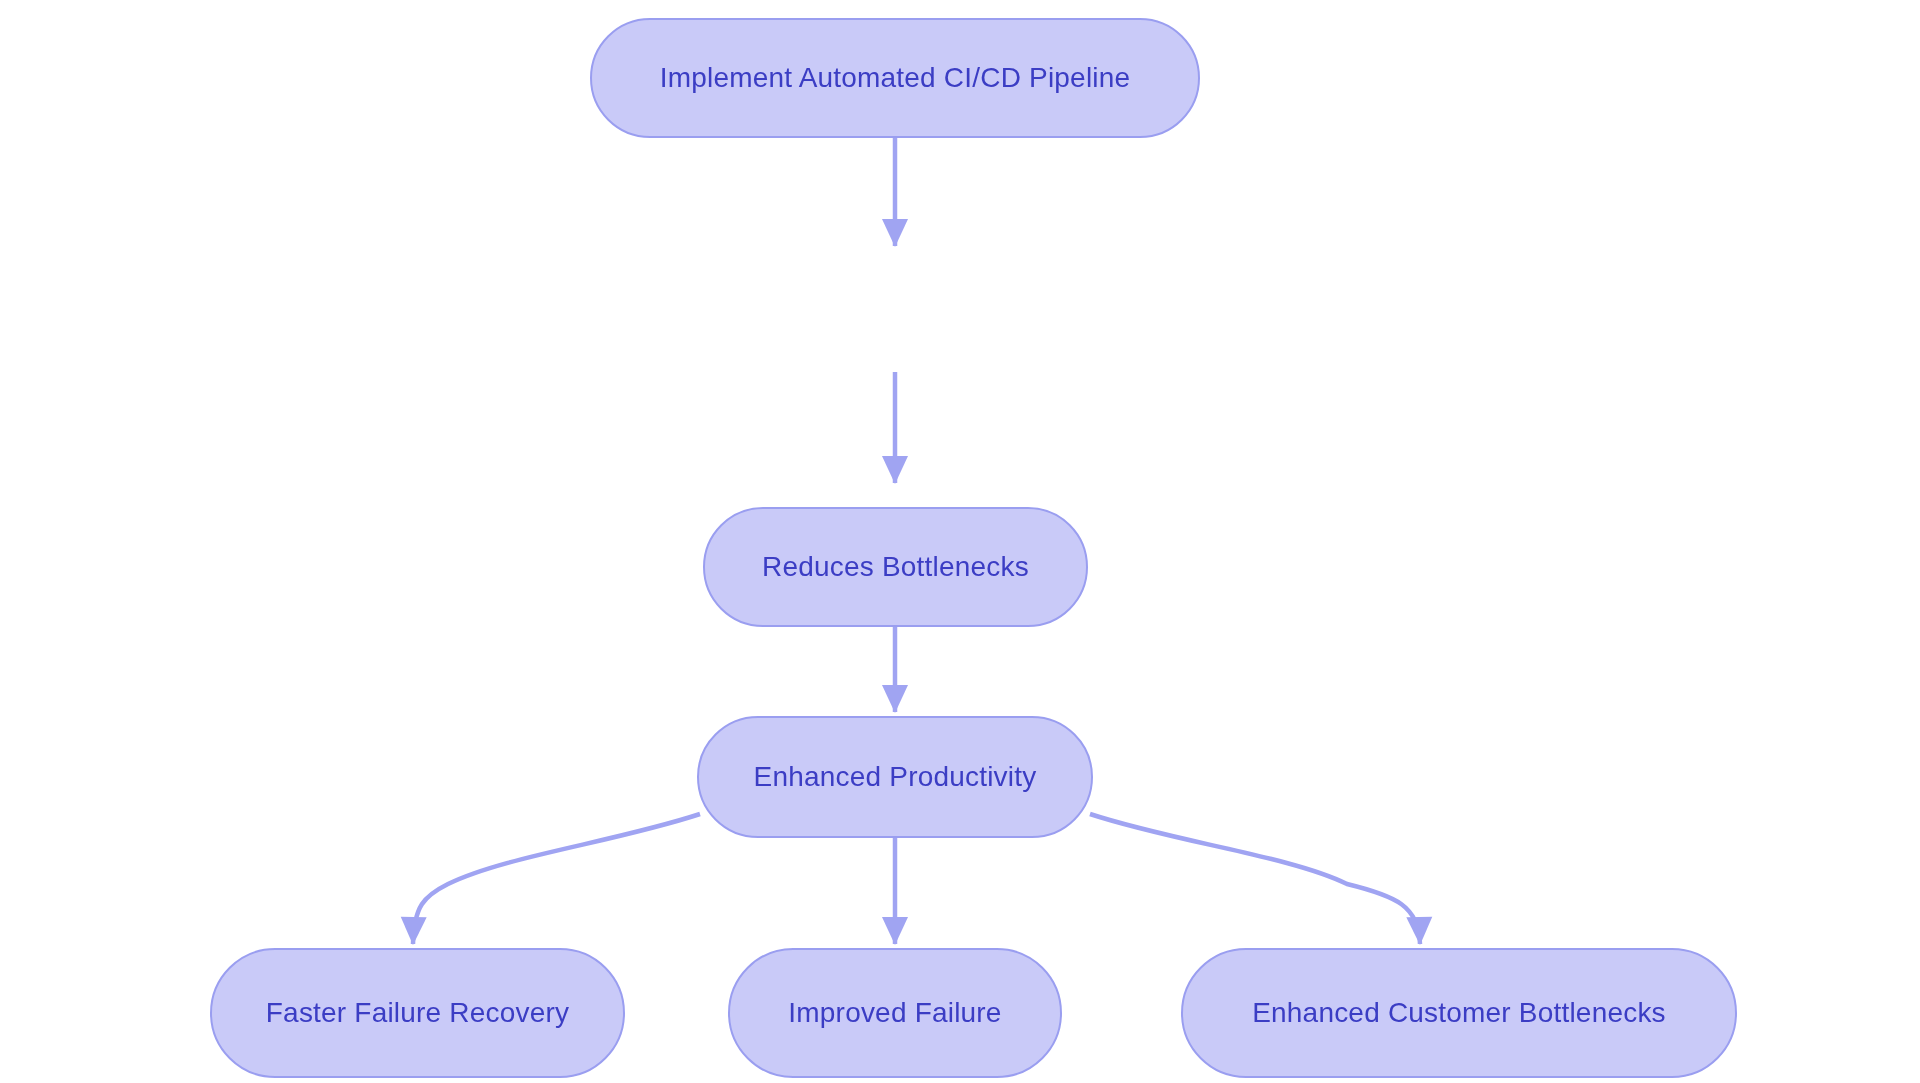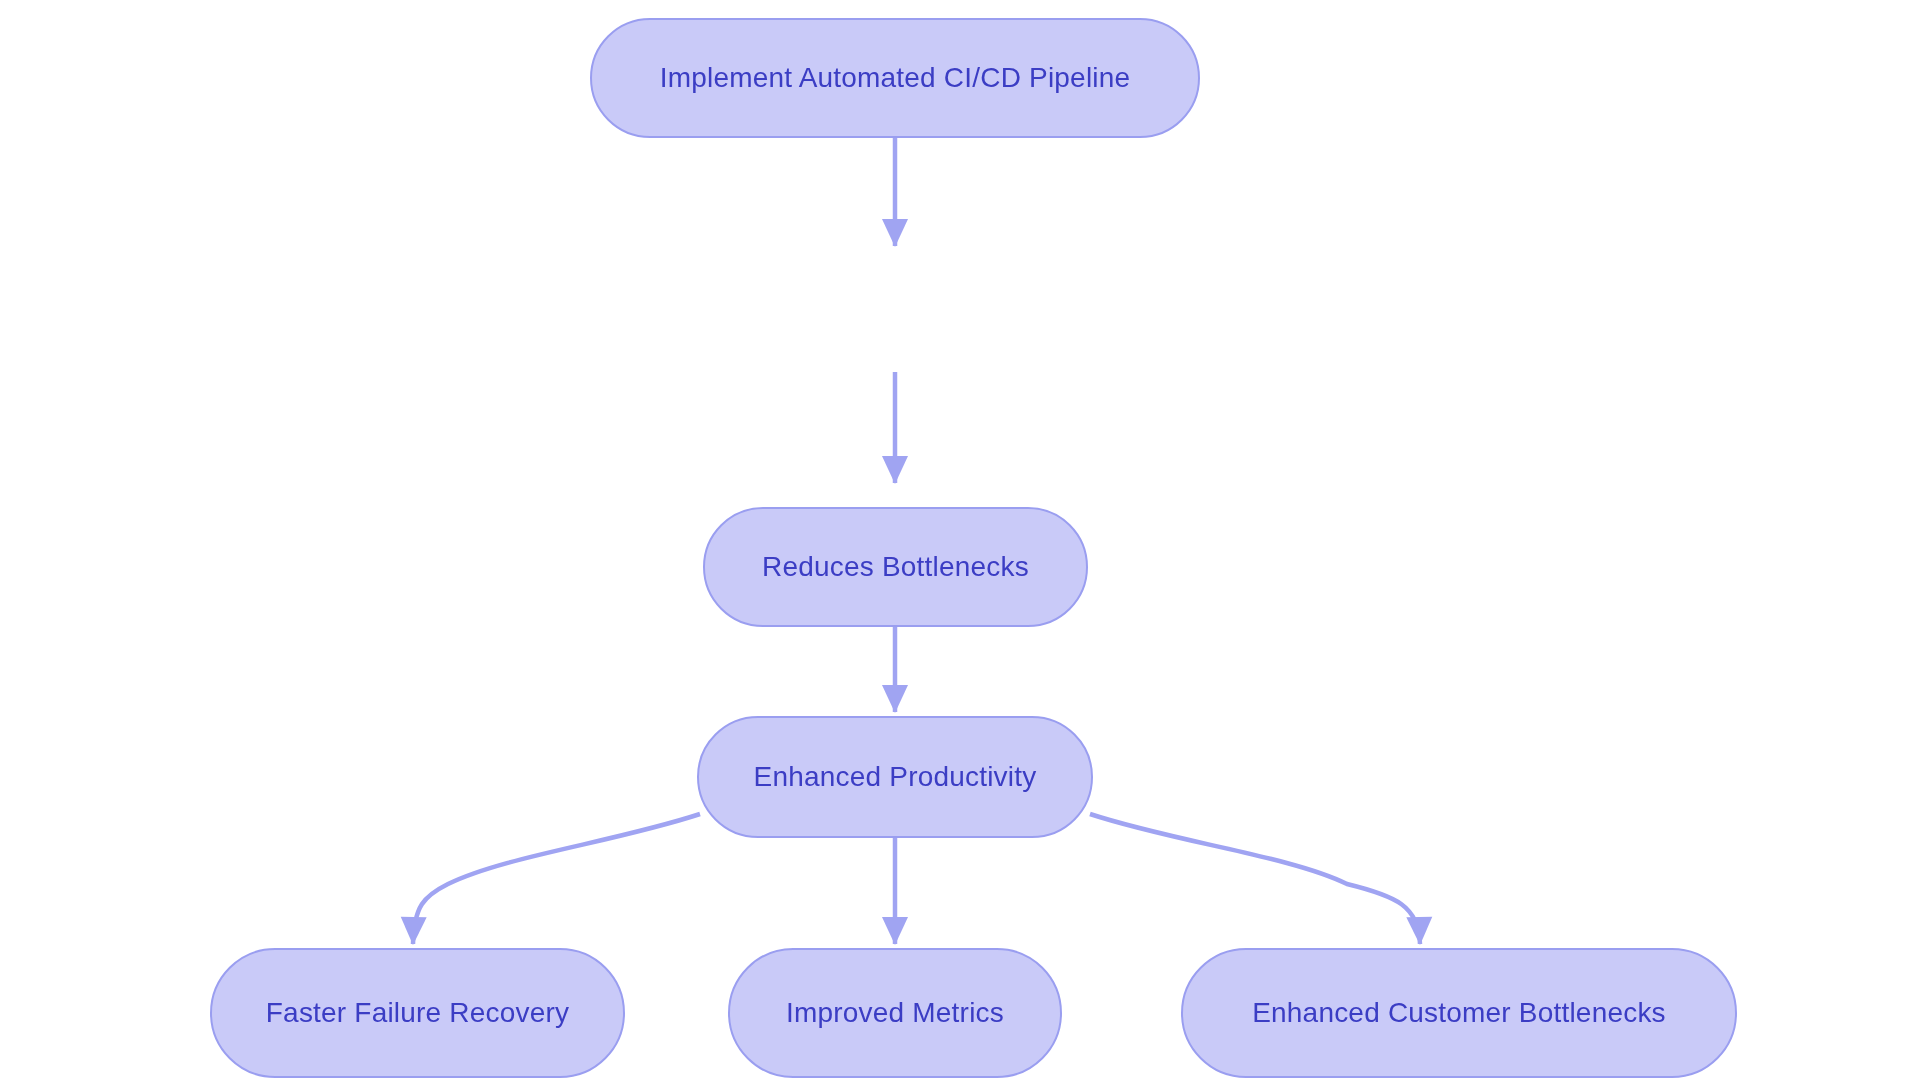--- a/index.html
+++ b/index.html
@@ -78,20 +78,20 @@
 
   <div id="node-increases" class="flow-node">
     <span>Enhanced Productivity</span>
   </div>
 
   <div id="node-faster" class="flow-node">
     <span>Faster Failure Recovery</span>
   </div>
 
   <div id="node-improved" class="flow-node">
-    <span>Improved Metrics</span>
+    <span>Improved Failure</span>
   </div>
 
   <div id="node-enhanced" class="flow-node">
     <span>Enhanced Customer Bottlenecks</span>
   </div>
 
 </div>
 
 </body></html>

